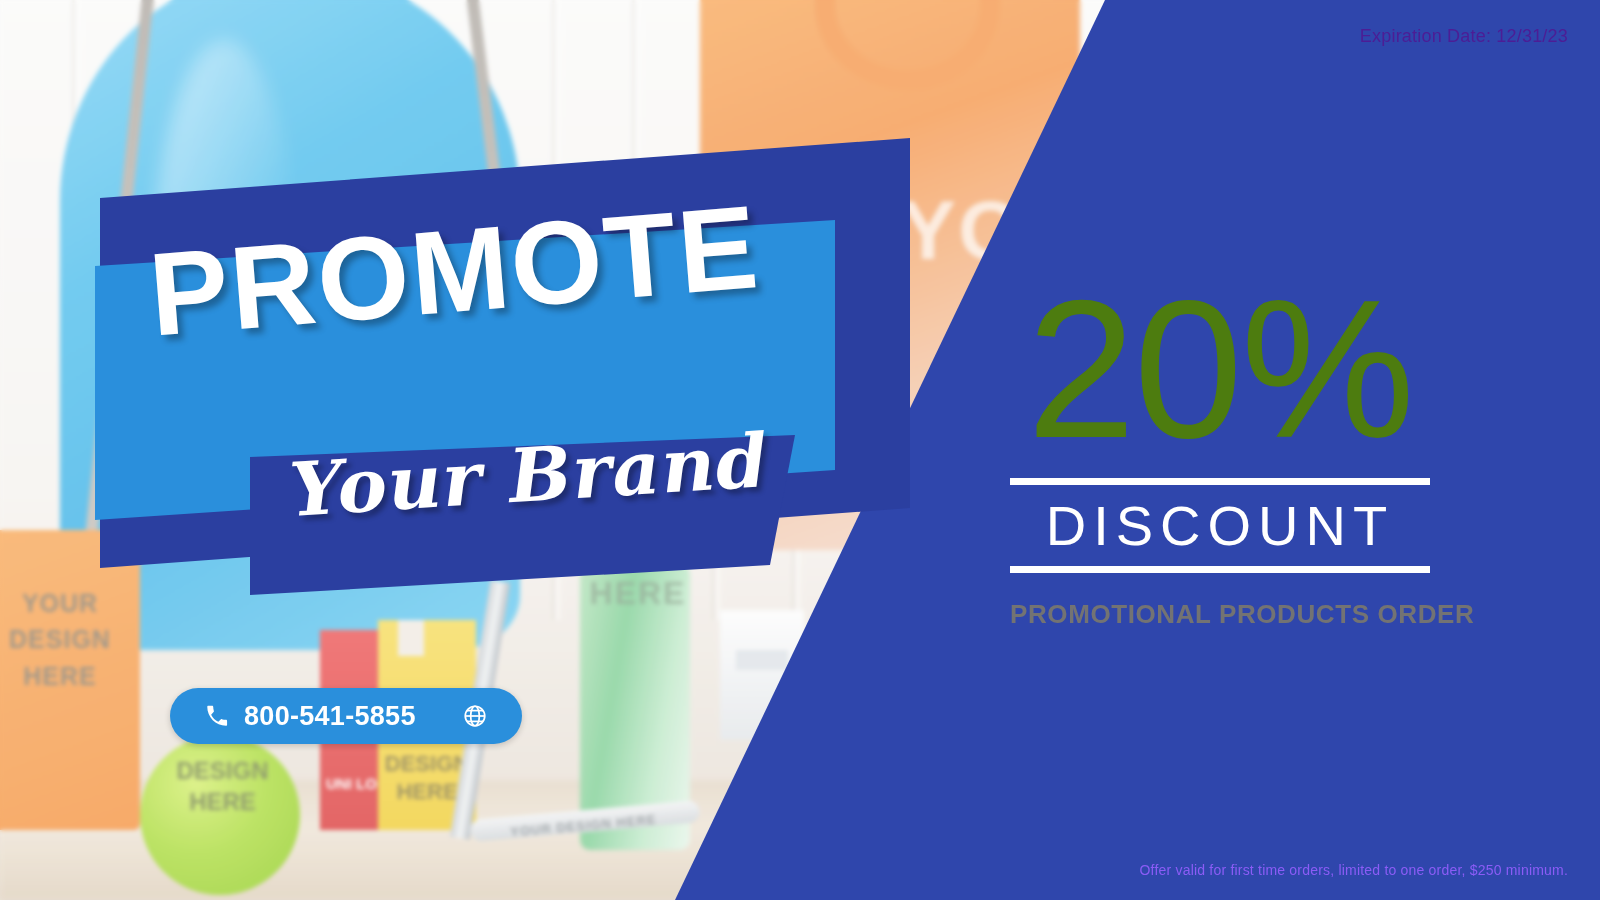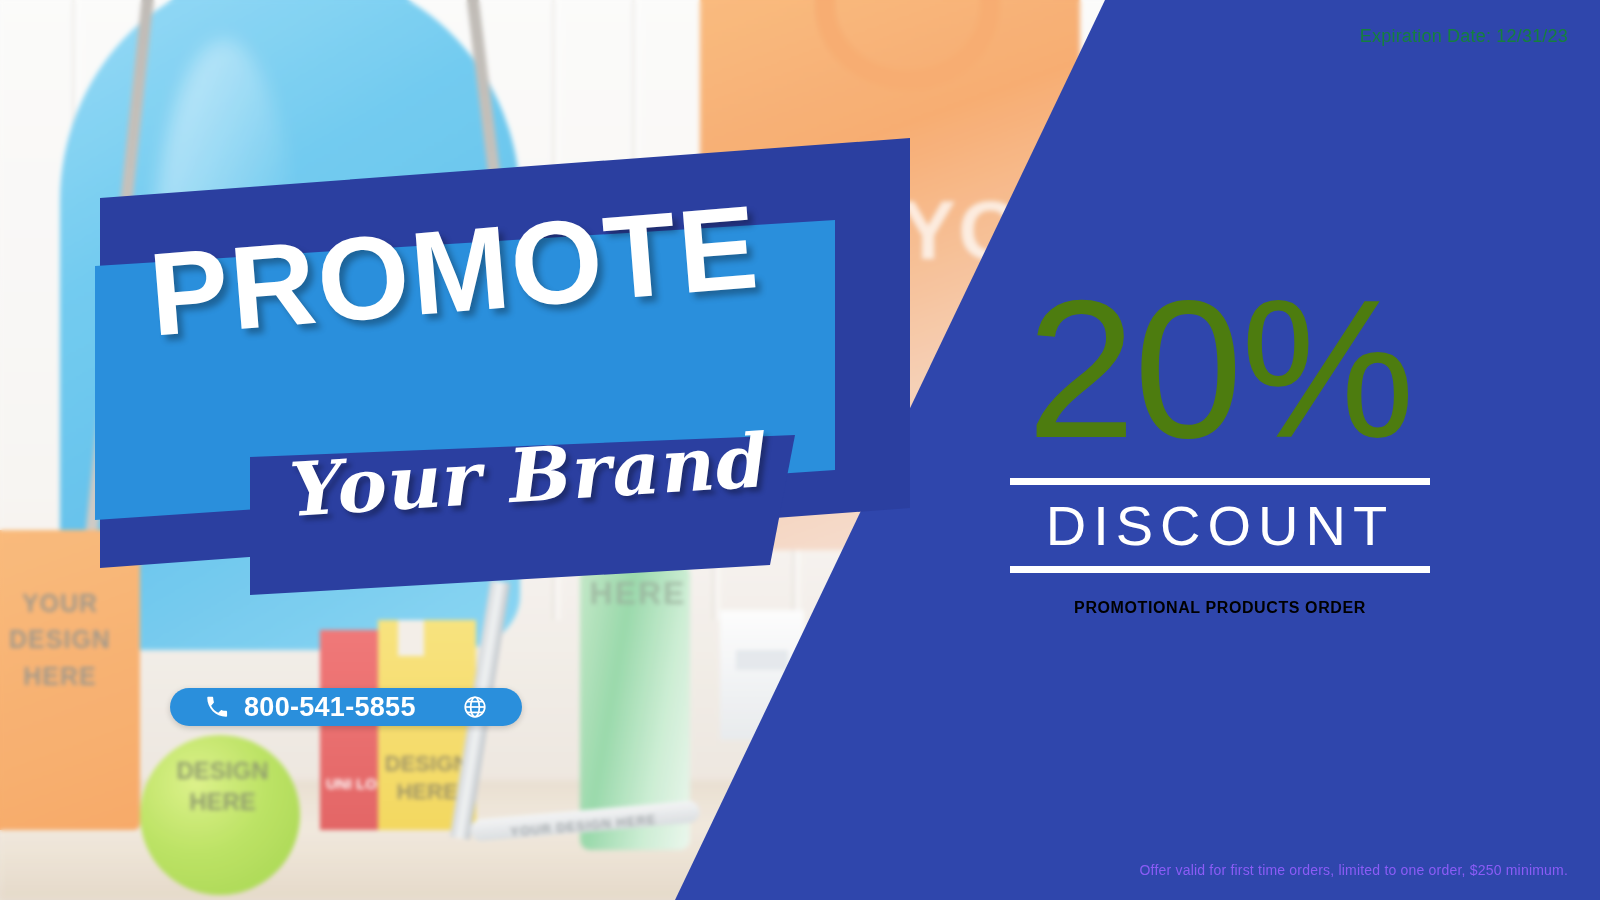--- a/index.html
+++ b/index.html
@@ -249,41 +249,41 @@
     line-height:1.05;
     letter-spacing:1px;
     text-shadow:4px 5px 5px rgba(0,0,0,.30);
     white-space:nowrap;
   }
 
   
   .contact-pill {
     position:absolute;
     left:170px; top:688px;
-    height:38px;
+    height:56px;
     display:flex; align-items:center;
     gap:14px;
     padding:0 34px;
     background:#2A8FDC;
     border-radius:28px;
     color:#ffffff;
     font-size:27px;
     font-weight:700;
     letter-spacing:.3px;
     box-shadow:0 2px 6px rgba(0,0,0,.18);
   }
   .contact-pill .sep { width:18px; }
   .pill-ico { display:flex; align-items:center; }
   .pill-ico svg { display:block; }
 
   
   .expiration {
     position:absolute;
     right:32px; top:26px;
-    color:#15803d;
+    color:#4c1d95;
     font-size:18px;
     letter-spacing:.2px;
   }
 
   .offer-block {
     position:absolute;
     left:1010px; top:280px;
     width:420px;
     text-align:center;
   }
@@ -304,22 +304,22 @@
   .discount-word {
     color:#ffffff;
     font-size:56px;
     font-weight:300;
     letter-spacing:7px;
     line-height:1.04;
     white-space:nowrap;
   }
   .sub-label {
     margin-top:26px;
-    color:#000000;
-    font-size:16px;
+    color:#737373;
+    font-size:26px;
     font-weight:700;
     letter-spacing:.6px;
     white-space:nowrap;
   }
 
   .disclaimer {
     position:absolute;
     right:32px; bottom:22px;
     color:#8b5cf6;
     font-size:14px;

